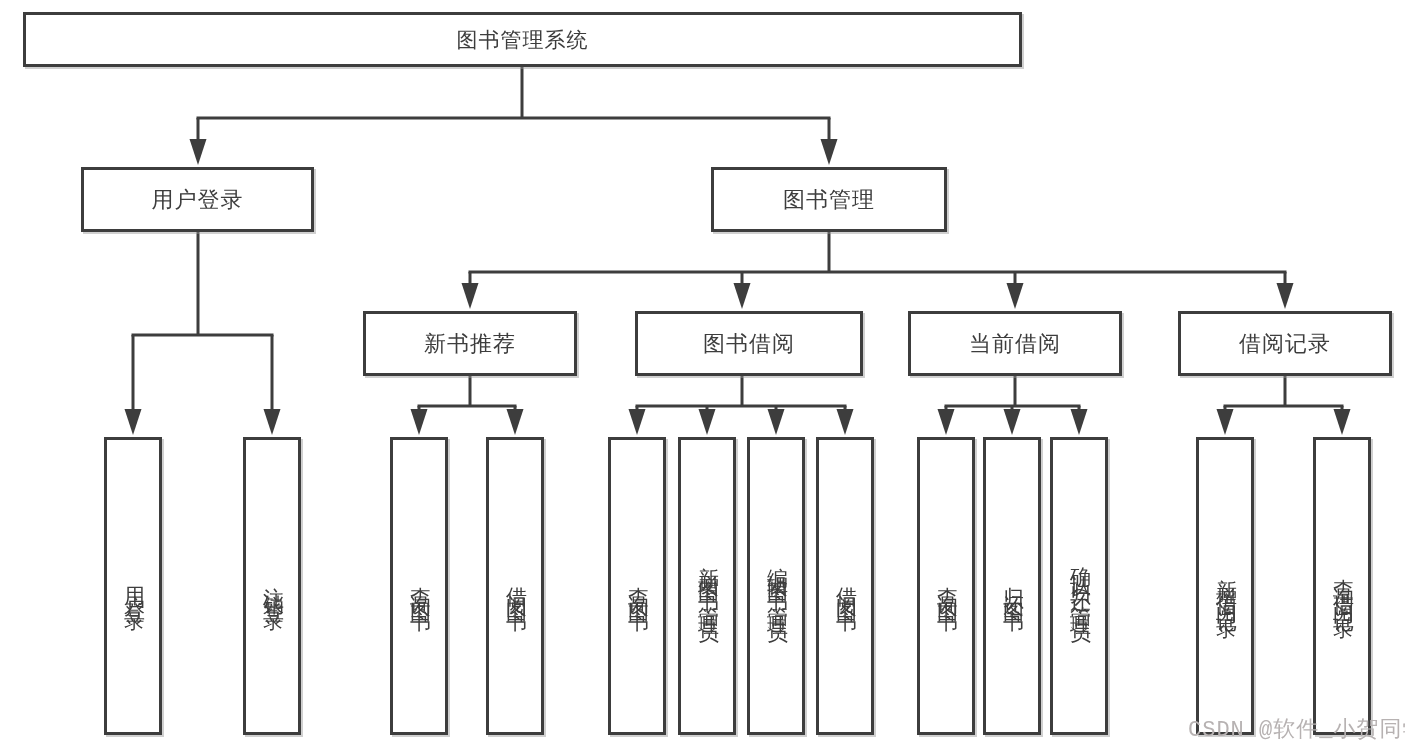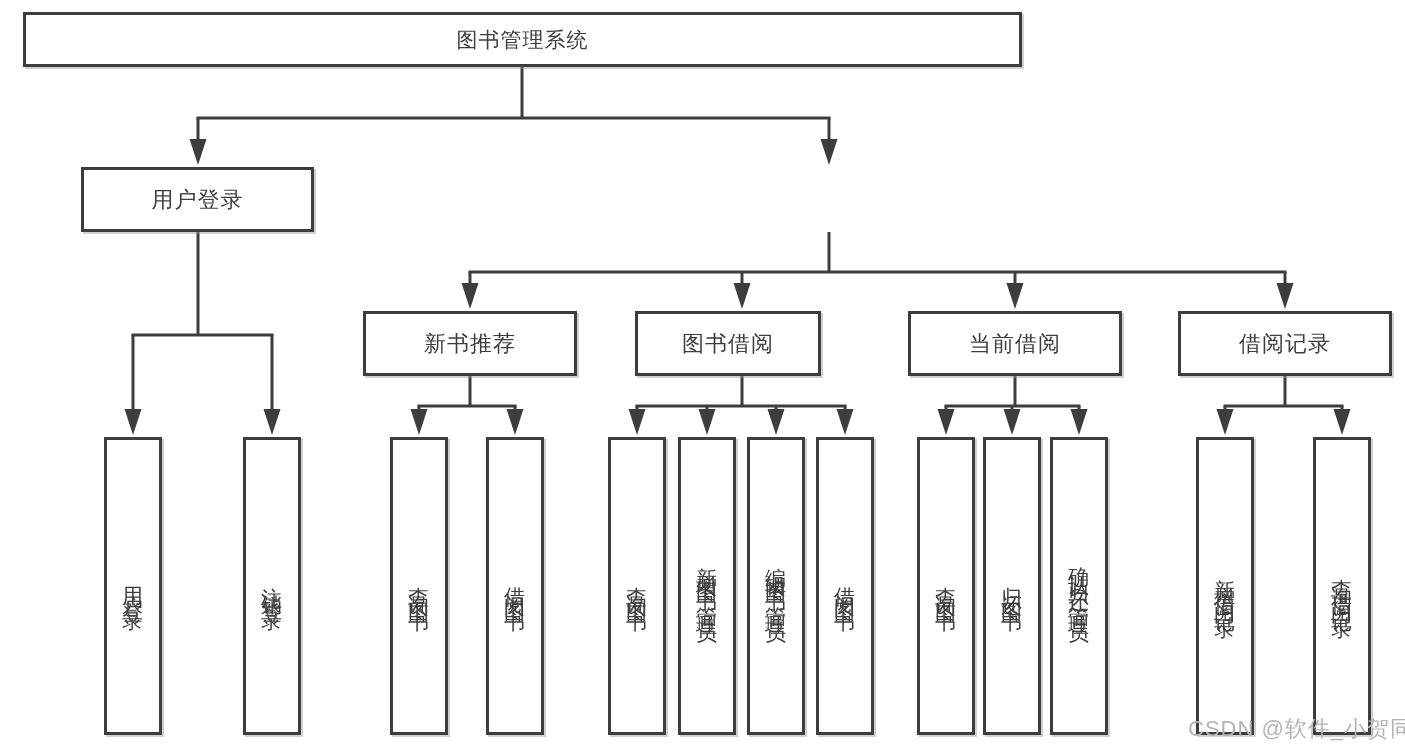--- a/index.html
+++ b/index.html
@@ -1,20 +1,20 @@
 <!DOCTYPE html>
 <html style="--line: #3d3d3d; --text: #3d3d3d; --box_bg: #ffffff; --page_bg: #ffffff; --watermark: #b7b2b2;"><head>
 <meta charset="utf-8">
 <style>
   html,body{margin:0;padding:0;background:#ffffff;}
   .canvas{
     position:relative;
     width:1405px;height:747px;
     background:var(--page_bg,#ffffff);
-    font-family:Liberation Sans, sans-serif;
+    font-family:Liberation Mono, monospace;
     overflow:hidden;
   }
   svg.connectors{position:absolute;left:0;top:0;z-index:1;}
   svg.connectors path{stroke:var(--line,#3d3d3d);stroke-width:3;fill:none;}
   svg.connectors polygon{fill:var(--line,#3d3d3d);}
   .node{
     position:absolute;
     background:var(--box_bg,#ffffff);
     border:3px solid var(--line,#3d3d3d);
     box-shadow:2px 2px 0 rgba(150,150,150,.45);
@@ -104,23 +104,24 @@
     <polygon points="937.5,409 954.5,409 946,435"></polygon>
     <polygon points="1003.5,409 1020.5,409 1012,435"></polygon>
     <polygon points="1070.5,409 1087.5,409 1079,435"></polygon>
     <polygon points="1216.5,409 1233.5,409 1225,435"></polygon>
     <polygon points="1333.5,409 1350.5,409 1342,435"></polygon>
   </svg>
 
   <div class="node h-node root-node" style="left:23px;top:12px;width:999px;height:55px;">图书管理系统</div>
 
   <div class="node h-node" style="left:81px;top:167px;width:233px;height:65px;">用户登录</div>
+  <div class="node h-node" style="left:711px;top:167px;width:236px;height:65px;">图书管理</div>
 
   <div class="node h-node" style="left:363px;top:311px;width:214px;height:65px;">新书推荐</div>
-  <div class="node h-node" style="left:635px;top:311px;width:186px;height:65px;text-align:right;">图书借阅</div>
+  <div class="node h-node" style="left:635px;top:311px;width:228px;height:65px;text-align:right;">图书借阅</div>
   <div class="node h-node" style="left:908px;top:311px;width:214px;height:65px;text-align:right;">当前借阅</div>
   <div class="node h-node" style="left:1178px;top:311px;width:214px;height:65px;">借阅记录</div>
 
   <div class="node v-node" style="left:104px;top:437px;width:58px;height:298px;">
     <span class="vtext">用户登录</span>
   </div>
   <div class="node v-node" style="left:243px;top:437px;width:58px;height:298px;">
     <span class="vtext">注销登录</span>
   </div>
 

